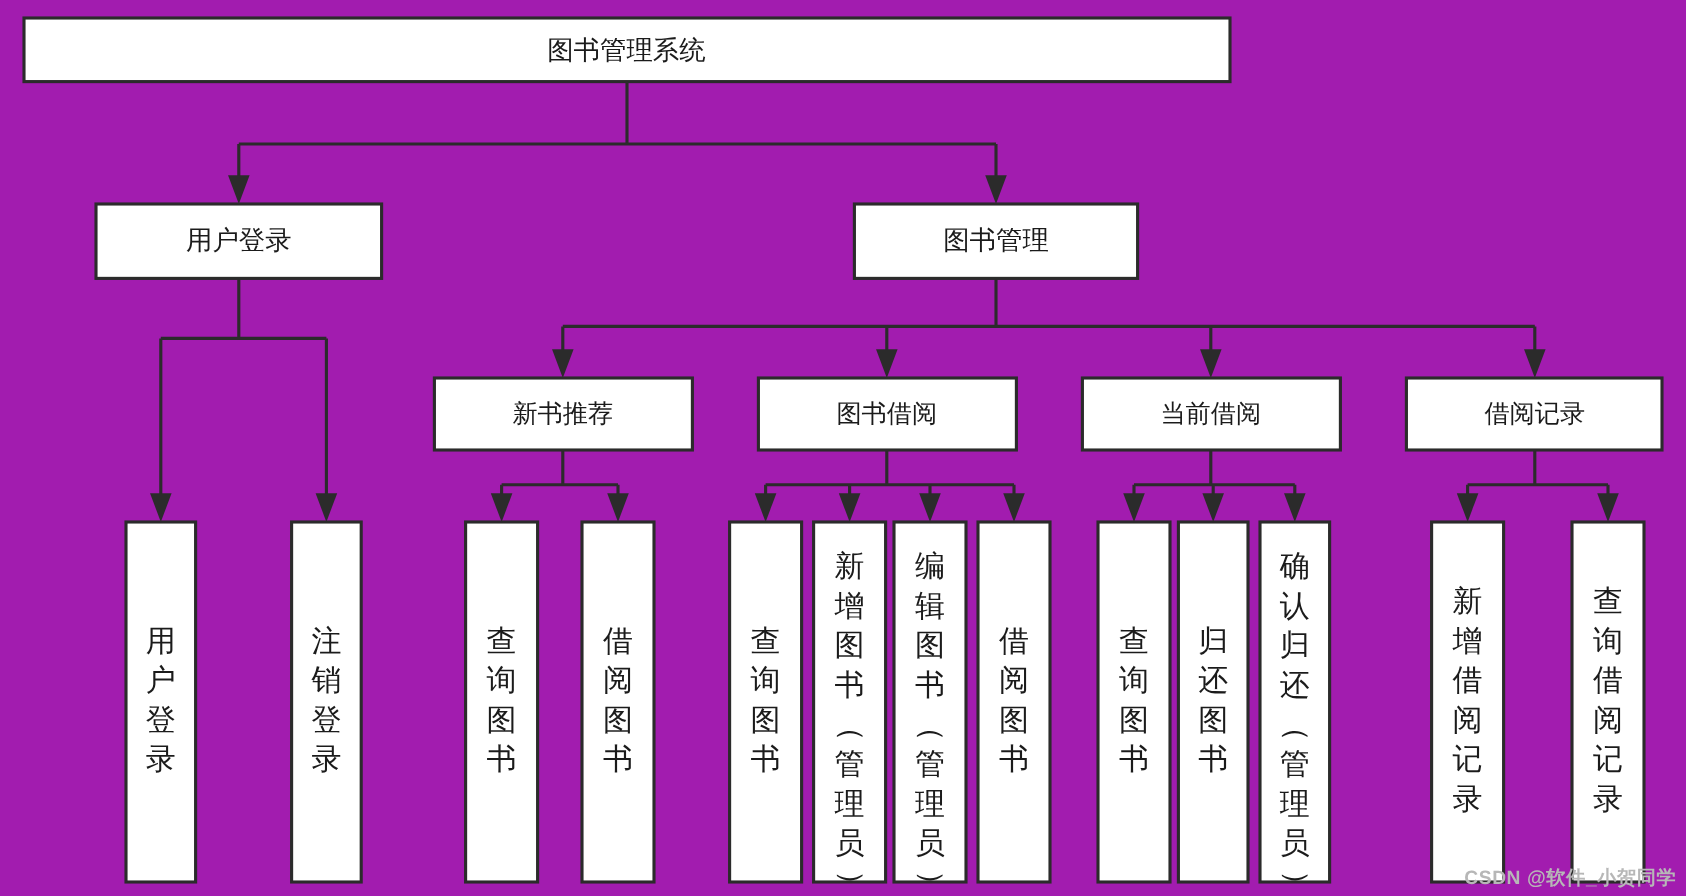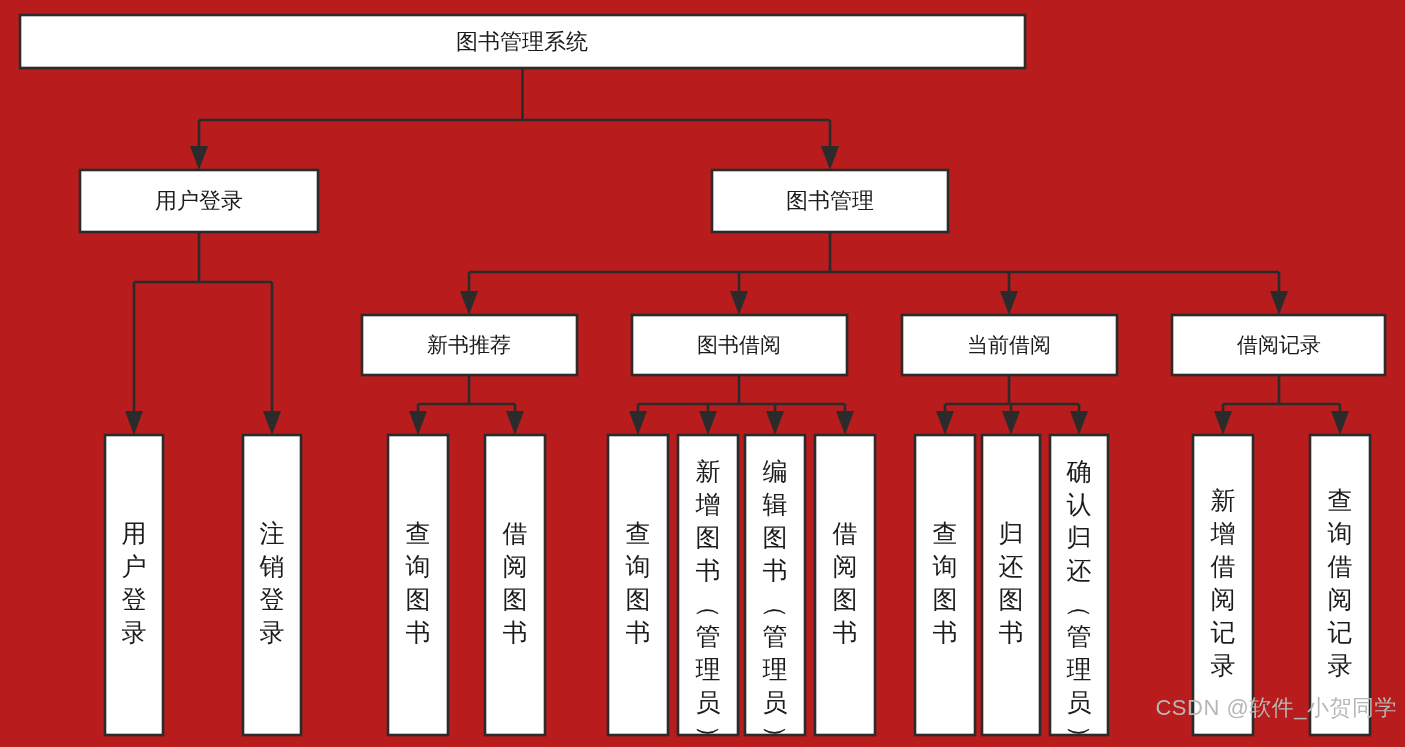--- a/index.html
+++ b/index.html
@@ -10,21 +10,21 @@
   body {
     width: 1405px;
     height: 747px;
     font-family: "Liberation Sans", "DejaVu Sans", sans-serif;
     overflow: hidden;
   }
   #diagram-root {
     position: relative;
     width: 1405px;
     height: 747px;
-    background: #b91c1c;
+    background: #a21caf;
   }
   svg#flowchart {
     position: absolute;
     top: 0;
     left: 0;
     width: 1405px;
     height: 747px;
   }
   .node-rect {
     fill: #ffffff;
@@ -53,27 +53,28 @@
     stroke-width: 2.6;
     fill: none;
     stroke-linecap: butt;
   }
   .arrow-head {
     fill: #2b2b2b;
   }
   .watermark {
     position: absolute;
     right: 8px;
-    bottom: 24px;
-    font-family: "Liberation Sans", "DejaVu Sans", sans-serif;
-    font-size: 22px;
+    bottom: 4px;
+    font-family: "Liberation Sans", "DejaVu Sans", sans-serif;
+    font-size: 16px;
     color: #b7b7b7;
     letter-spacing: 0.5px;
     white-space: nowrap;
     user-select: none;
+    font-weight: bold;
   }
 </style>
 </head>
 <body>
 
 <div id="diagram-root">
 
   <svg id="flowchart" viewBox="0 0 1405 747">
 
     <g>

